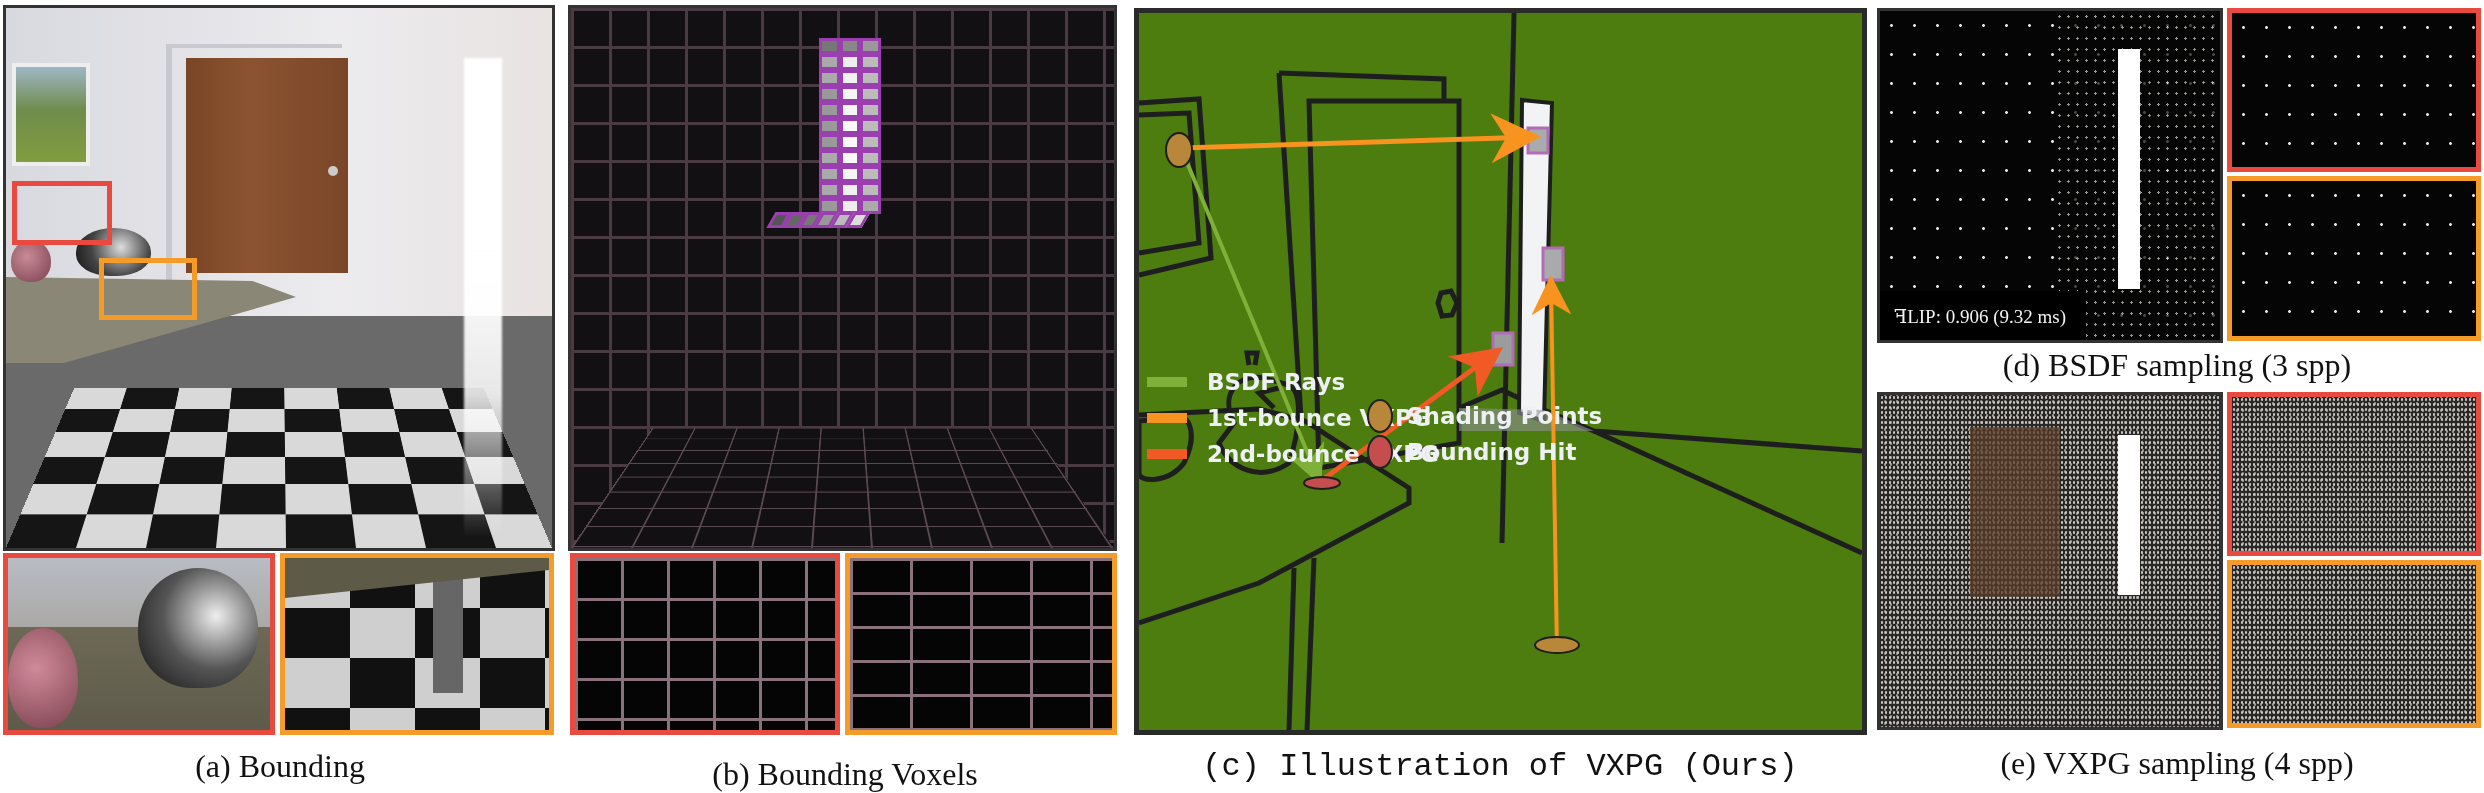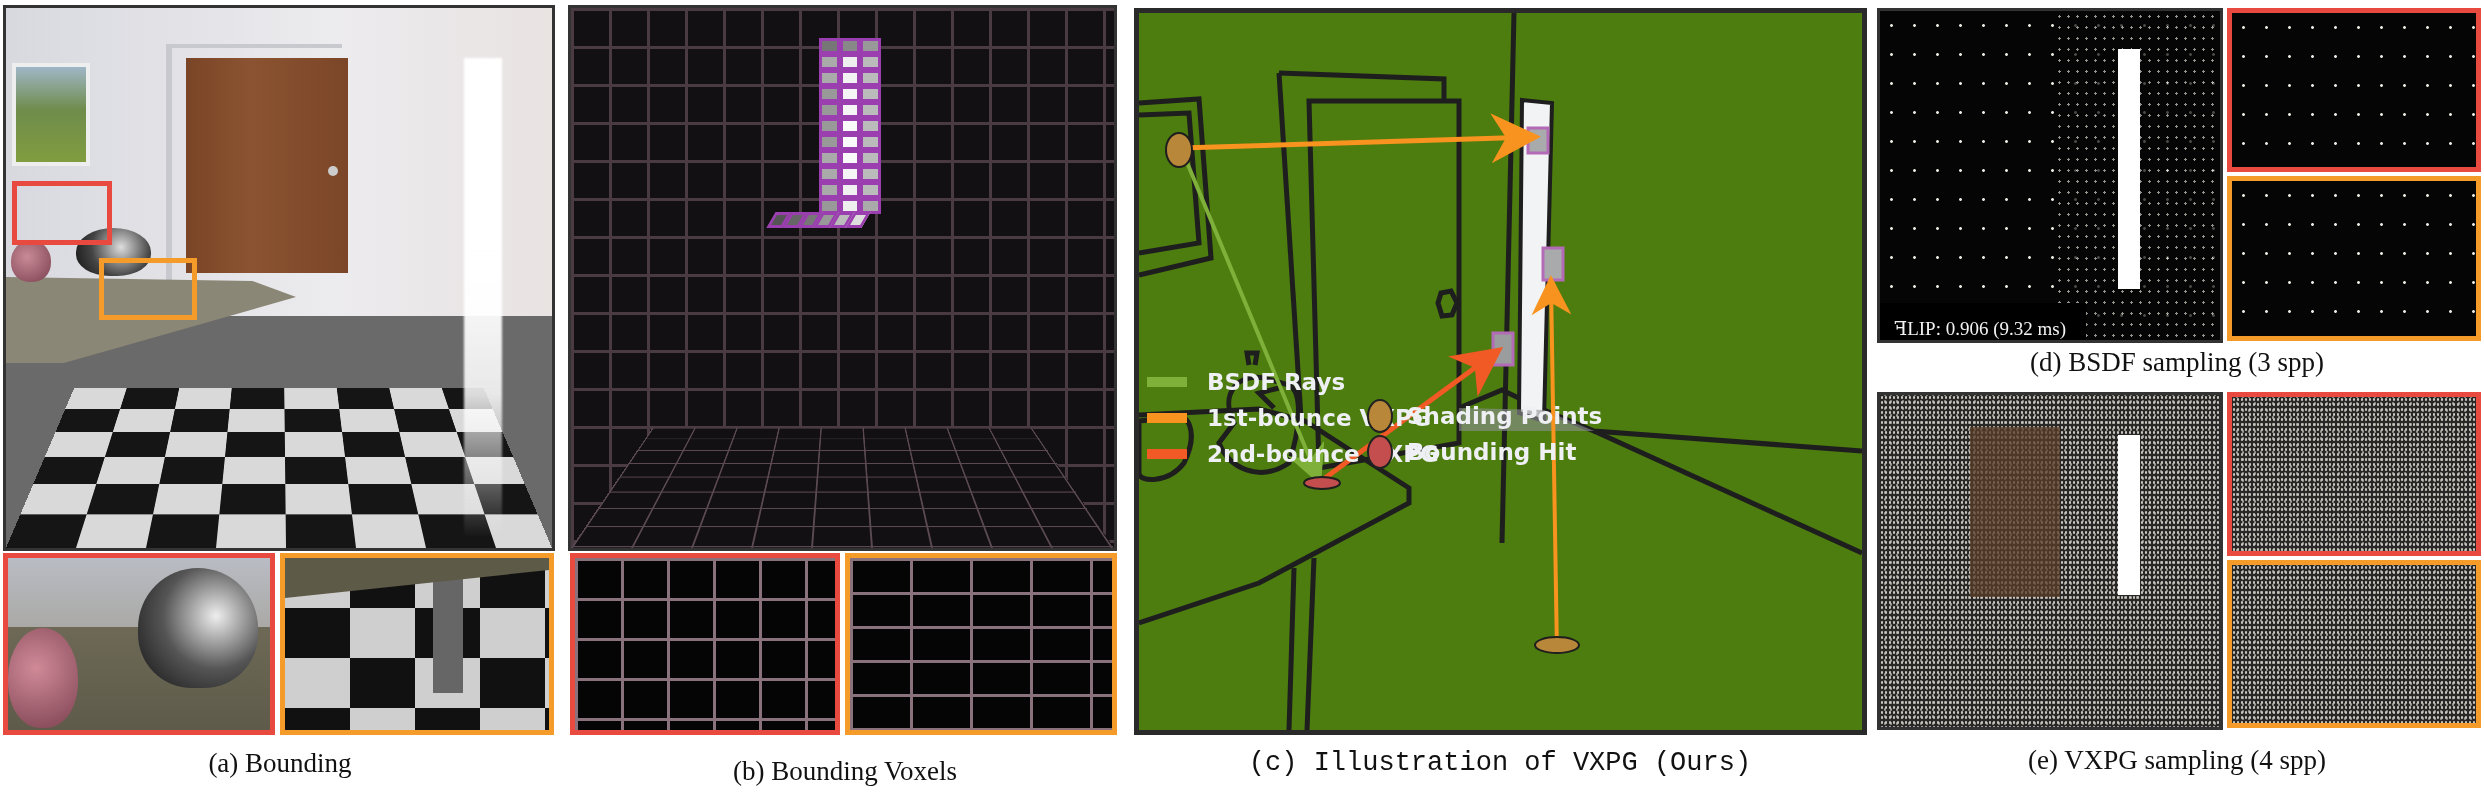--- a/index.html
+++ b/index.html
@@ -1,18 +1,18 @@
 <!DOCTYPE html>
 <html><head>
 <meta charset="utf-8">
 <style>
   html,body{margin:0;padding:0;background:#ffffff;}
   body{width:2484px;height:793px;position:relative;overflow:hidden;font-family:"Liberation Serif","DejaVu Serif",serif;}
   .abs{position:absolute;box-sizing:border-box;}
-  .caption{position:absolute;text-align:center;font-size:27px;color:#111;white-space:nowrap;}
+  .caption{position:absolute;text-align:center;font-size:32px;color:#111;white-space:nowrap;}
   .panel-frame{border:3px solid #333;}
   .red{border:5px solid #e84a40;}
   .orange{border:5px solid #f59b2a;}
   
   .ref-main{background:
      linear-gradient(180deg,#e6e7ec 0%,#dcdde2 55%,transparent 55%),
      #6a6a6a; overflow:hidden;}
   .floor{position:absolute;left:0;right:0;bottom:0;height:50%;
      background:
        repeating-conic-gradient(#151515 0 25%, #d9d9d9 0 50%) 0 0/140px 90px;
@@ -49,21 +49,21 @@
   
   .noise-dark{background-color:#050505;
      background-image:radial-gradient(circle,#cfcfc4 1px,transparent 1.4px);
      background-size:9px 11px;}
   .noise-sparse{background-color:#050505;
      background-image:radial-gradient(circle,#e8e8e0 1.2px,transparent 1.6px);
      background-size:23px 29px;}
   .noise-dense{background-color:#2a2826;
      background-image:radial-gradient(circle,#c8c6c0 1px,transparent 1.5px),radial-gradient(circle,#9a9890 1px,transparent 1.5px);
      background-size:4px 5px,6px 7px;background-position:0 0,2px 3px;}
-  .flip-label{position:absolute;left:0;bottom:0;background:#000;color:#f2f2f2;font-size:19px;padding:14px 20px 0 14px;font-family:"Liberation Serif","DejaVu Serif",serif;white-space:nowrap;}
+  .flip-label{position:absolute;left:0;bottom:0;background:#000;color:#f2f2f2;font-size:19px;padding:14px 20px 12px 14px;font-family:"Liberation Serif","DejaVu Serif",serif;white-space:nowrap;}
 </style>
 </head>
 <body>
 
 <div class="abs panel-frame ref-main" style="left:3px;top:5px;width:552px;height:546px;">
   <div class="wall"></div>
   <div class="floor"></div>
   <div class="picture"></div>
   <div class="doorframe"></div>
   <div class="door"></div>

